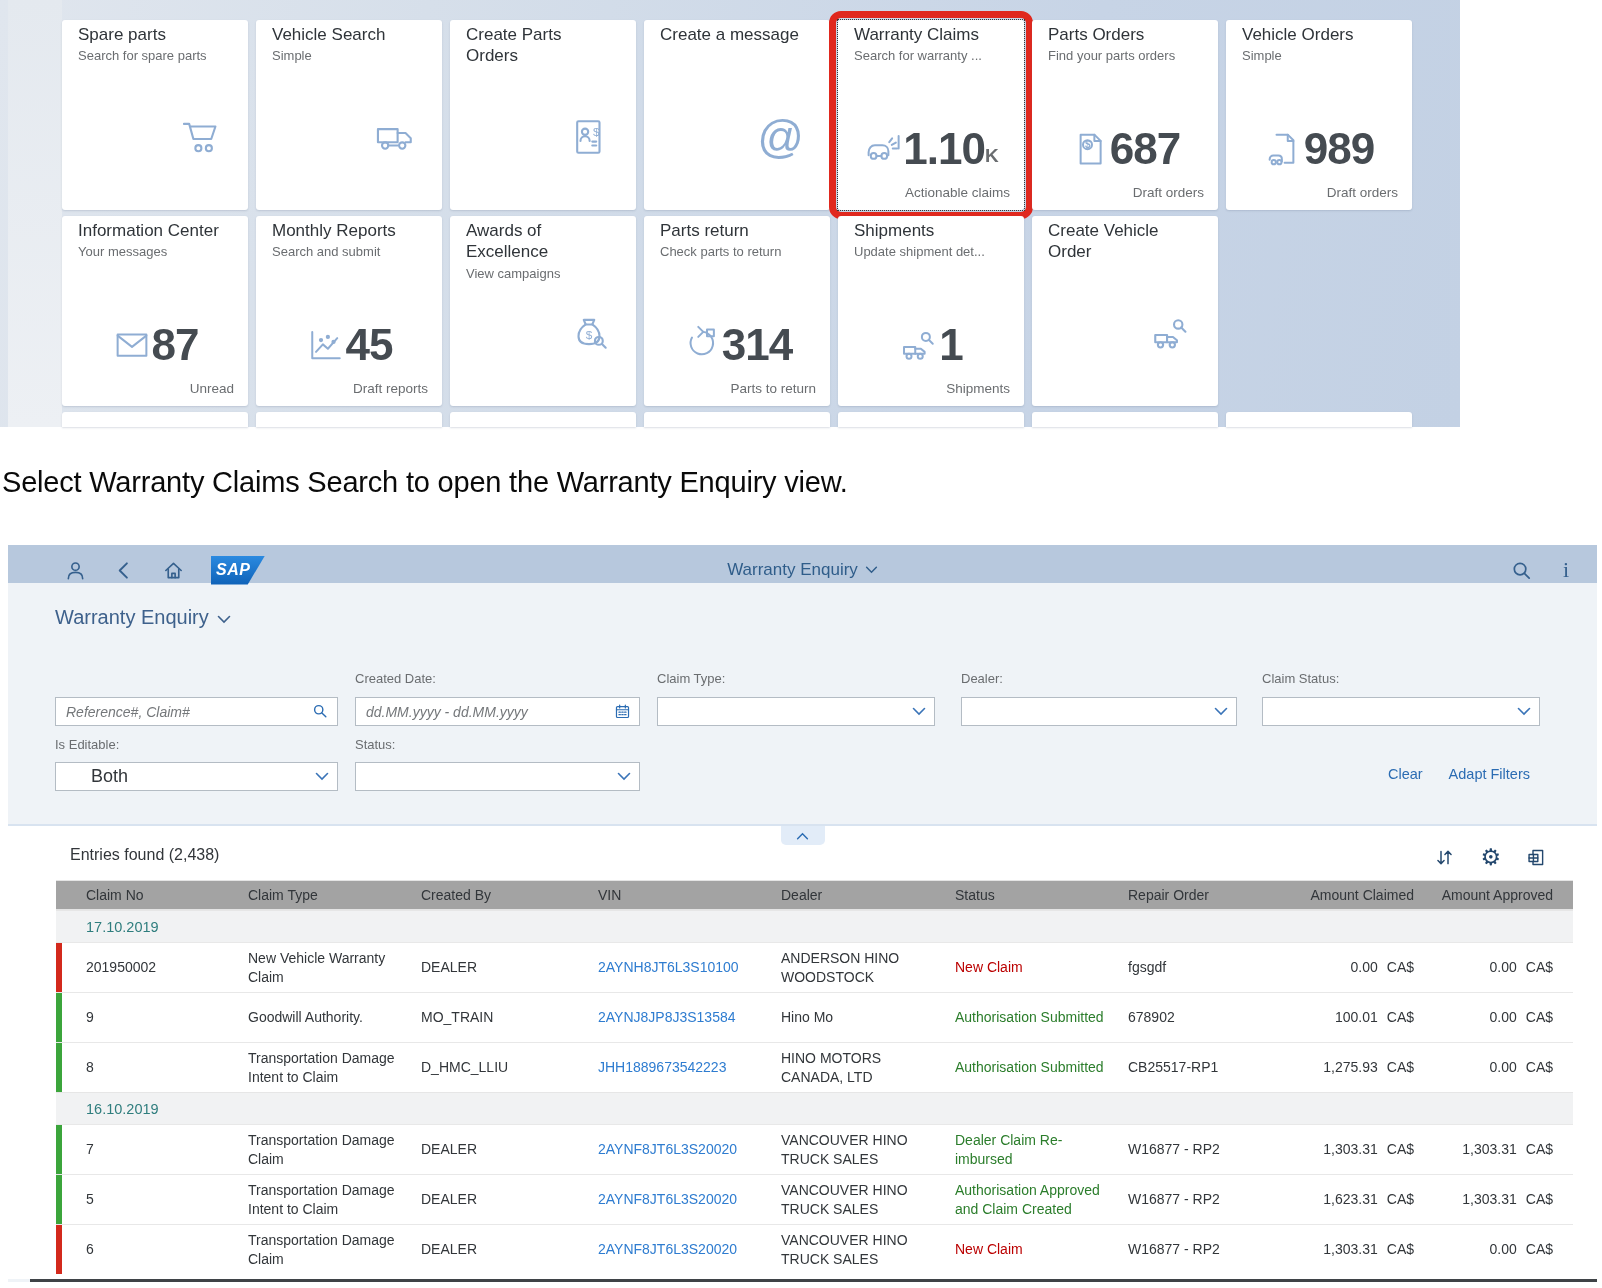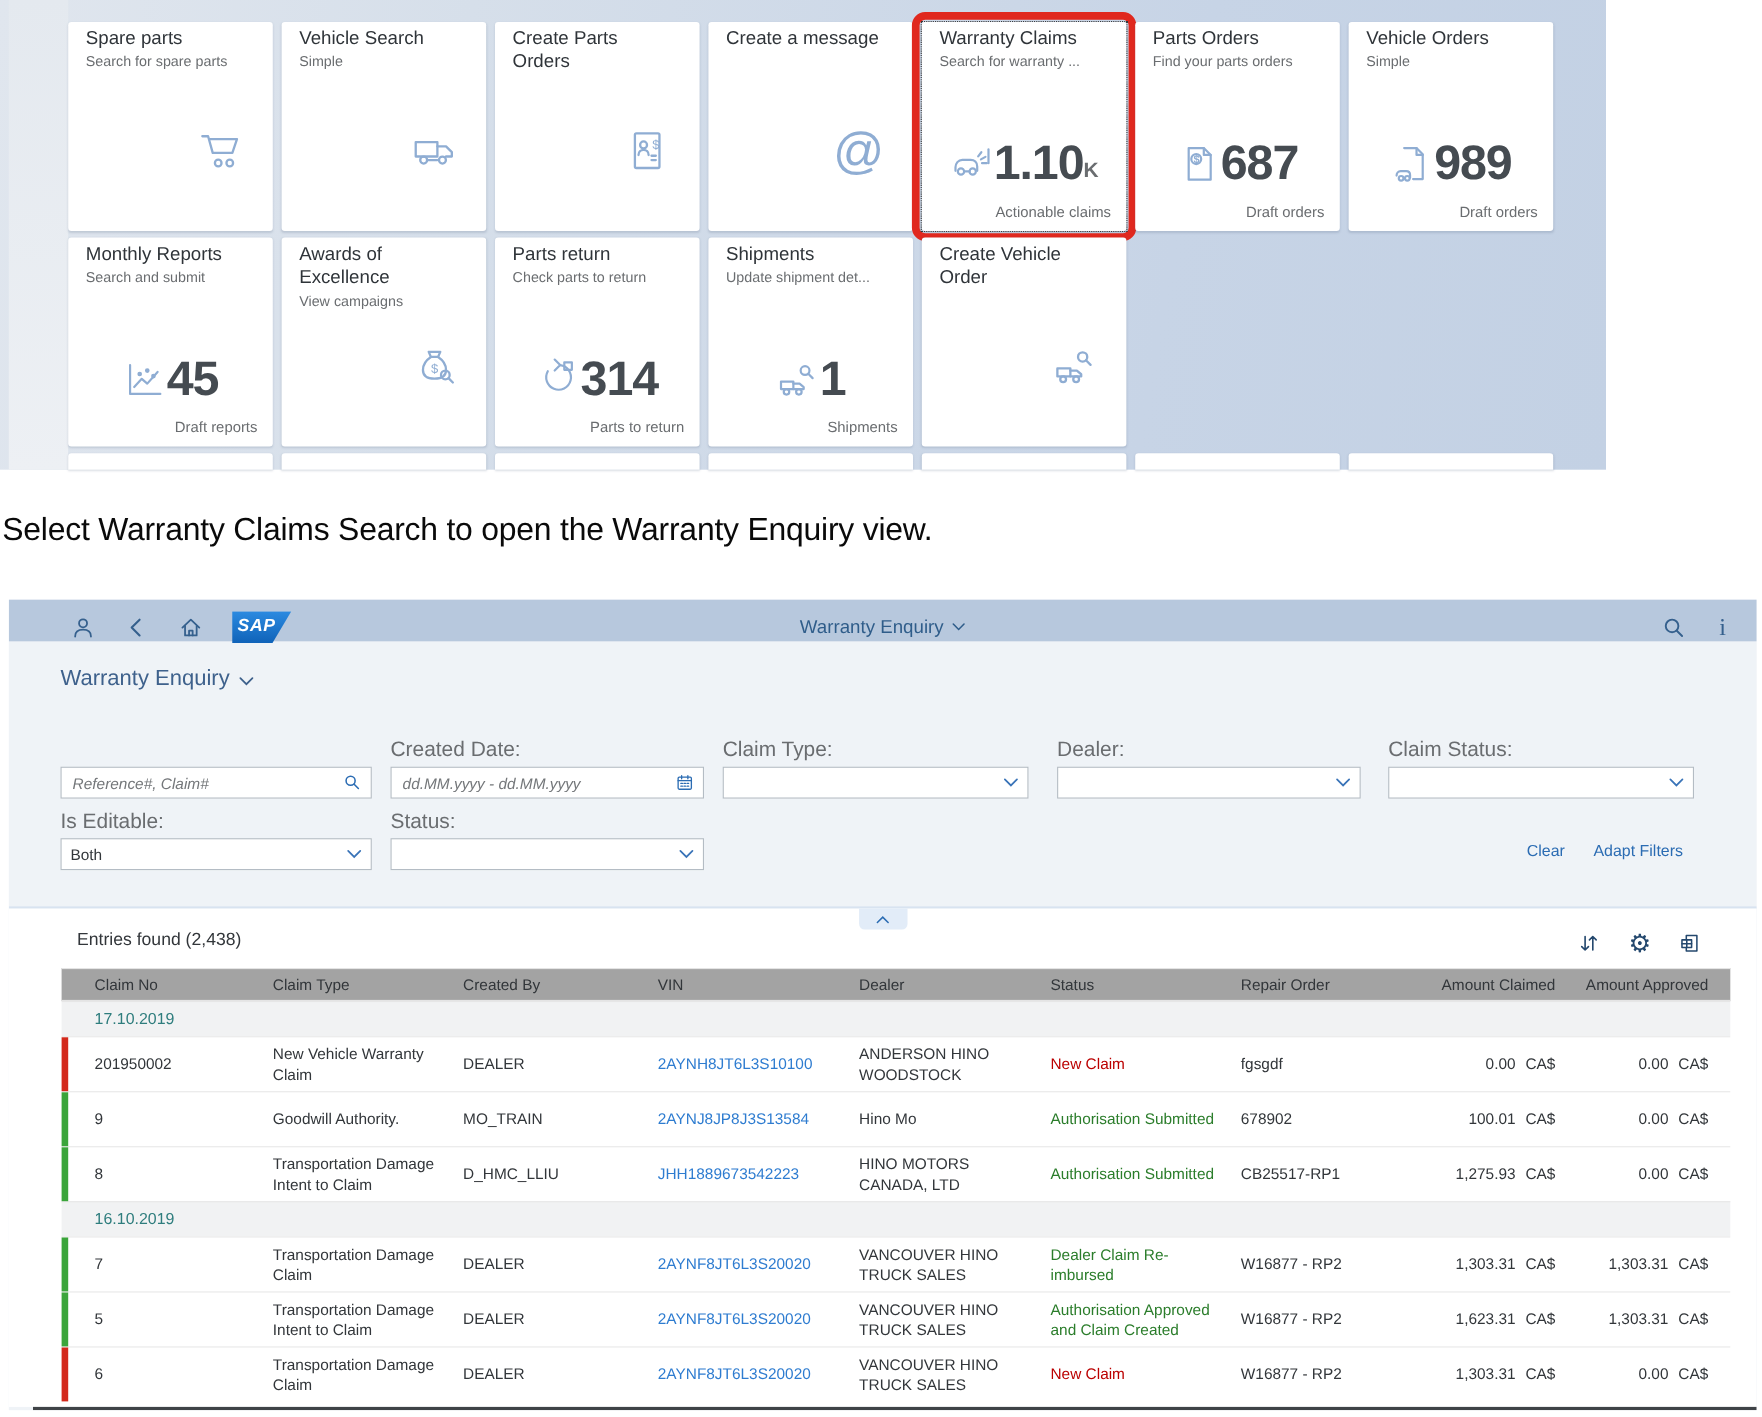--- a/index.html
+++ b/index.html
@@ -45,28 +45,28 @@
     clip-path:polygon(0 0,100% 0,68% 100%,0 100%);color:#fff;font-size:16px;font-weight:bold;font-style:italic;
     display:flex;align-items:center;padding-left:5px;letter-spacing:.5px;}
   .shell-title{position:absolute;left:0;right:0;top:0;height:50px;display:flex;align-items:center;justify-content:center;gap:7px;
     color:#2f5d8a;font-size:17px;cursor:pointer;}
   .shell-title svg{width:13px;height:8px;}
   .shell-right{position:absolute;right:28px;top:0;height:50px;display:flex;align-items:center;gap:30px;}
   .info-i{font-family:"Liberation Serif",serif;font-size:22px;color:var(--shell-ico,#35608d);line-height:1;}
   .page-title{position:absolute;left:47px;top:61px;font-size:20px;color:#3e618c;display:flex;align-items:center;gap:8px;cursor:pointer;}
   .page-title svg{width:14px;height:9px;margin-top:3px;}
   
-  .flabel{position:absolute;font-size:19px;color:var(--muted,#6a6d70);}
+  .flabel{position:absolute;font-size:13px;color:var(--muted,#6a6d70);}
   .ffield{position:absolute;height:29px;background:#fff;border:1px solid #b4bcc4;display:flex;align-items:center;padding:0 8px;}
   .ffield input{border:none;outline:none;flex:1;font-size:14px;font-family:"Liberation Sans",sans-serif;color:#32363a;background:transparent;min-width:0;}
   .ffield input::placeholder{font-style:italic;color:#74777a;opacity:1;}
   .ffield .fico{display:flex;color:#2b6cb3;margin-left:6px;cursor:pointer;}
   .ffield .fico svg{width:17px;height:17px;}
   .fselect{cursor:pointer;justify-content:space-between;}
-  .fselect .val{font-size:14px;color:#32363a;}
+  .fselect .val{font-size:18px;color:#32363a;margin-left:27px;}
   .fselect svg{width:14px;height:9px;color:#3a74b8;}
   .flinks{position:absolute;right:67px;top:221px;display:flex;gap:26px;font-size:14.5px;color:var(--accent,#2b6cb3);}
   .flink{cursor:pointer;}
   .fboundary{position:absolute;left:0;right:0;top:279px;height:2px;background:#d8e3f0;}
   .collapse-btn{position:absolute;left:calc(50% - 22px);top:281px;width:44px;height:19px;background:#e2ecf8;
     border-radius:0 0 5px 5px;display:flex;align-items:center;justify-content:center;cursor:pointer;z-index:3;}
   .collapse-btn svg{width:13px;height:8px;color:#2b6cb3;}
   
   .table-panel{position:absolute;left:0;right:0;top:281px;bottom:3px;background:#fff;overflow:hidden;}
   .tbl-title{position:absolute;left:62px;top:20px;font-size:16px;color:#32363a;}
@@ -181,20 +181,34 @@
                 <path d="M10 4.5h9l4.5 4.5v18h-7"></path>
                 <path d="M19 4.5v5h4.5"></path>
                 <path d="M4.5 24.5c0-1.8 1.2-3.3 3-3.3h4c1.6 0 2.8 1.2 2.8 2.9v1.9"></path>
                 <circle cx="7.8" cy="26.5" r="1.7"></circle>
                 <circle cx="12.3" cy="26.5" r="1.7"></circle>
               </svg>
             </span>
             <span class="num">989</span>
           </div>
           <div class="tile-footer">Draft orders</div>
+        </div>
+        <div class="tile">
+          <div class="tile-title">Information Center</div>
+          <div class="tile-subtitle">Your messages</div>
+          <div class="tile-kpi">
+            <span class="ico">
+              <svg viewBox="0 0 32 32" fill="none" stroke="currentColor" stroke-width="1.6" stroke-linecap="round" stroke-linejoin="round">
+                <rect x="4.5" y="7.5" width="23" height="17"></rect>
+                <path d="M4.5 8.5l11.5 9 11.5-9"></path>
+              </svg>
+            </span>
+            <span class="num">87</span>
+          </div>
+          <div class="tile-footer">Unread</div>
         </div>
         <div class="tile">
           <div class="tile-title">Monthly Reports</div>
           <div class="tile-subtitle">Search and submit</div>
           <div class="tile-kpi">
             <span class="ico">
               <svg viewBox="0 0 32 32" fill="none" stroke="currentColor" stroke-width="1.6" stroke-linecap="round" stroke-linejoin="round">
                 <path d="M5 5.5v21h22"></path>
                 <path d="M8 21.5l5.5-6 4 3.5 7.5-8.5"></path>
                 <circle cx="12" cy="12" r="0.9"></circle>

